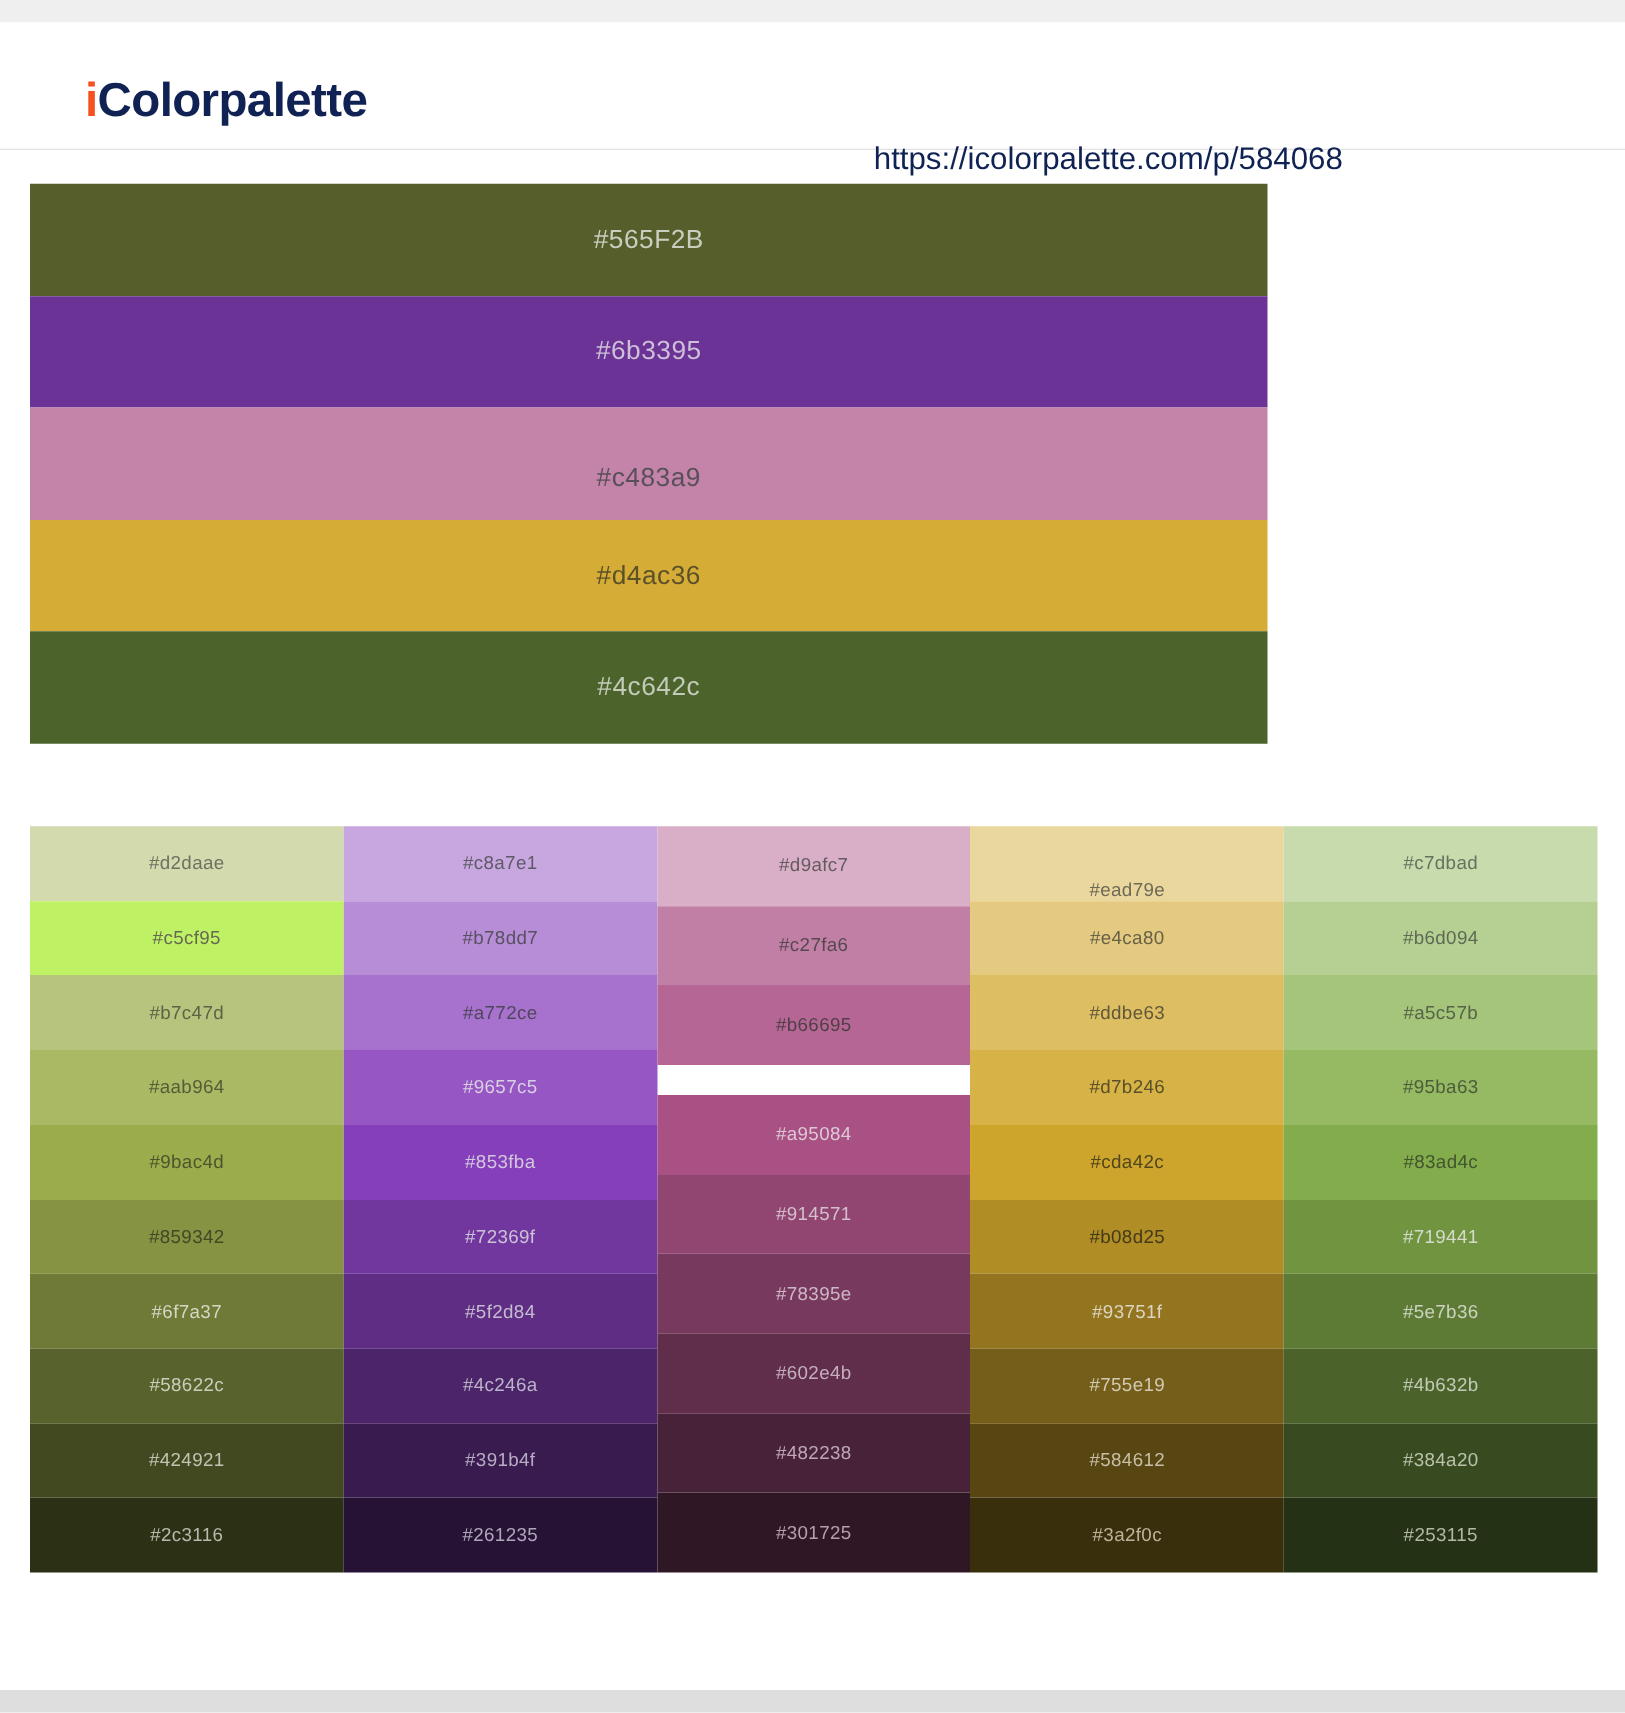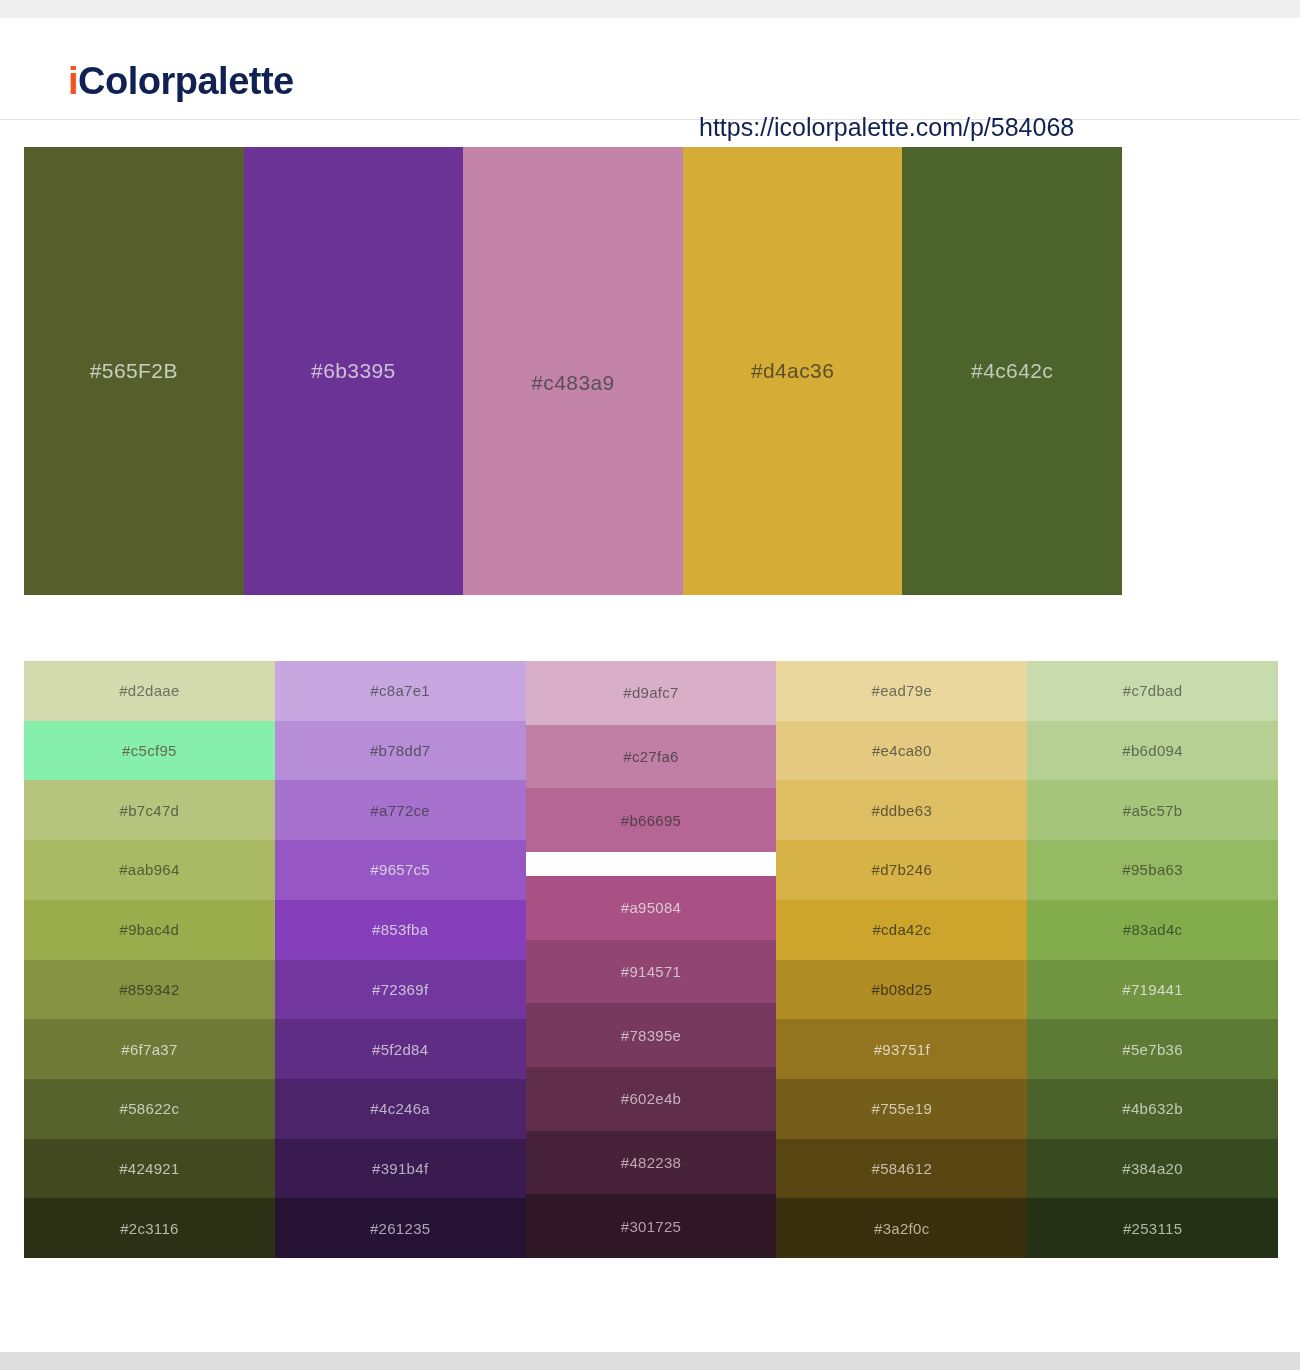--- a/index.html
+++ b/index.html
@@ -60,23 +60,24 @@
     white-space: nowrap;
     font-family: "Liberation Sans", sans-serif;
     margin-top: 41px;
   }
 
   
   .palette-main {
     position: absolute;
     left: 24px;
     top: 147px;
-    width: 1098px;
+    width: 990px;
     height: 448px;
     display: flex;
+    flex-direction: column;
   }
   .palette-main .swatch {
     flex: 1 1 0;
     position: relative;
     display: flex;
     align-items: center;
     justify-content: center;
   }
   .palette-main .swatch-label {
     font-size: 21px;
@@ -145,21 +146,21 @@
   <div class="swatch" id="sw4" style="background: rgb(76, 100, 44);">
     <span class="swatch-label" style="color: rgb(194, 203, 186);">#4c642c</span>
   </div>
 </div>
 
 <div class="shades-grid" id="shades-grid">
     <div class="shade-col">
       <div class="shade-cell" style="background: rgb(210, 218, 174); color: rgb(109, 114, 96);">
         <span>#d2daae</span>
       </div>
-      <div class="shade-cell" style="background: #86efac; color: rgb(101, 106, 83);">
+      <div class="shade-cell" style="background: #bef264; color: rgb(101, 106, 83);">
         <span>#c5cf95</span>
       </div>
       <div class="shade-cell" style="background: rgb(183, 196, 125); color: rgb(94, 99, 71);">
         <span>#b7c47d</span>
       </div>
       <div class="shade-cell" style="background: rgb(170, 185, 100); color: rgb(86, 92, 56);">
         <span>#aab964</span>
       </div>
       <div class="shade-cell" style="background: rgb(155, 172, 77); color: rgb(78, 85, 44);">
         <span>#9bac4d</span>
@@ -235,21 +236,21 @@
         <span>#602e4b</span>
       </div>
       <div class="shade-cell" style="background: rgb(72, 34, 56); color: rgb(189, 167, 181);">
         <span>#482238</span>
       </div>
       <div class="shade-cell" style="background: rgb(48, 23, 37); color: rgb(181, 159, 173);">
         <span>#301725</span>
       </div>
     </div>
     <div class="shade-col">
-      <div class="shade-cell" style="background: rgb(234, 215, 158); color: rgb(110, 106, 88);">
+      <div class="shade-cell" style="background: rgb(234, 215, 158); color: rgb(110, 106, 88); align-items: flex-end;">
         <span>#ead79e</span>
       </div>
       <div class="shade-cell" style="background: rgb(228, 202, 128); color: rgb(104, 97, 72);">
         <span>#e4ca80</span>
       </div>
       <div class="shade-cell" style="background: rgb(221, 190, 99); color: rgb(97, 88, 56);">
         <span>#ddbe63</span>
       </div>
       <div class="shade-cell" style="background: rgb(215, 178, 70); color: rgb(90, 80, 41);">
         <span>#d7b246</span>

